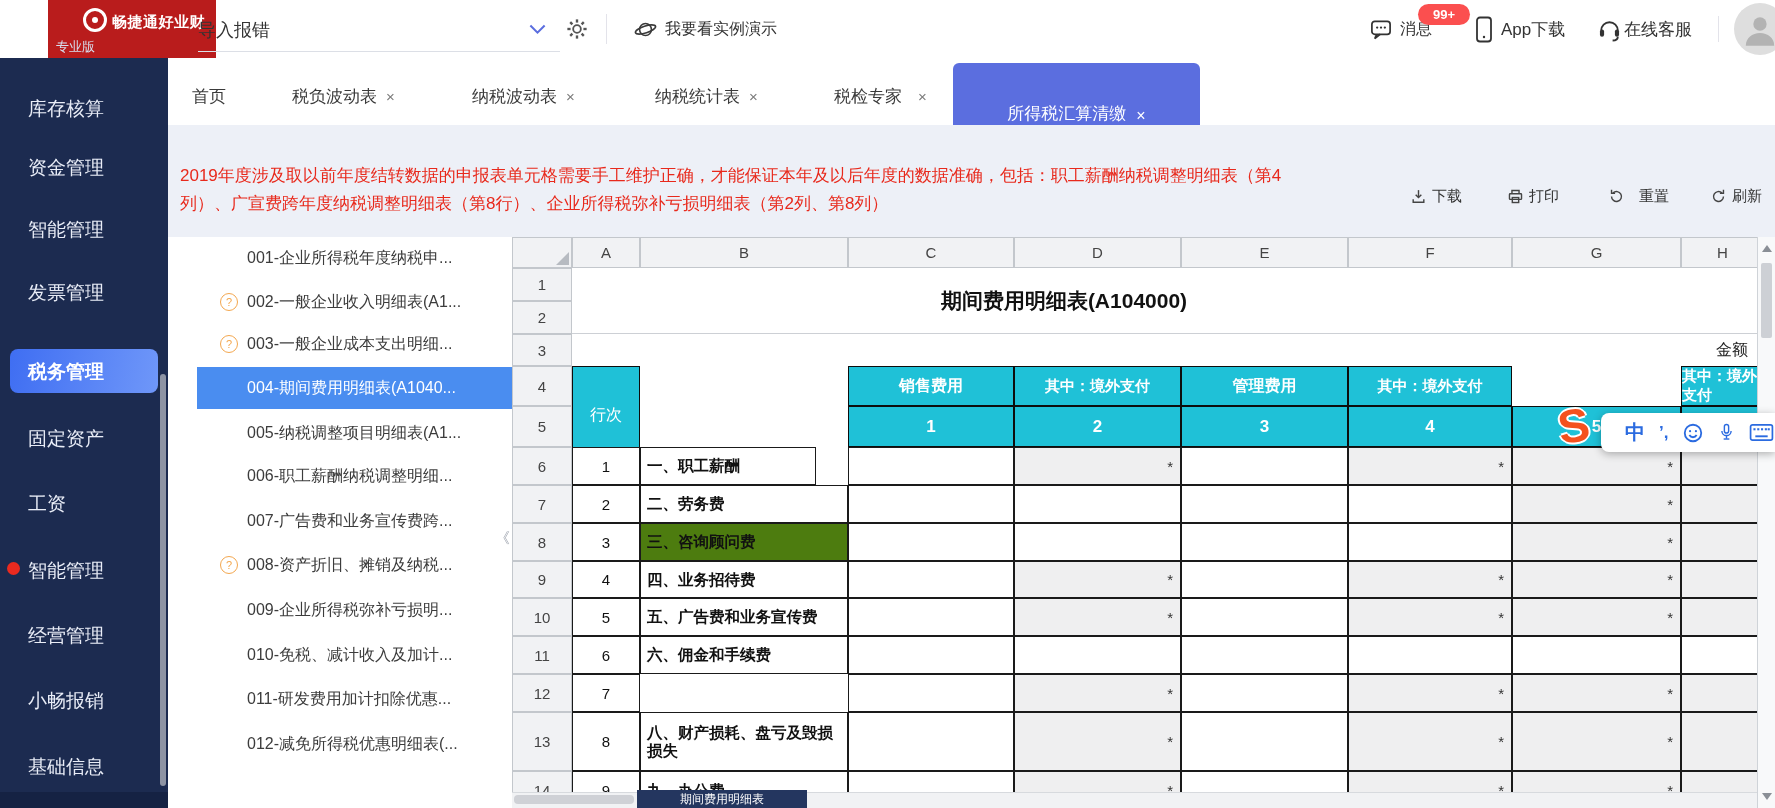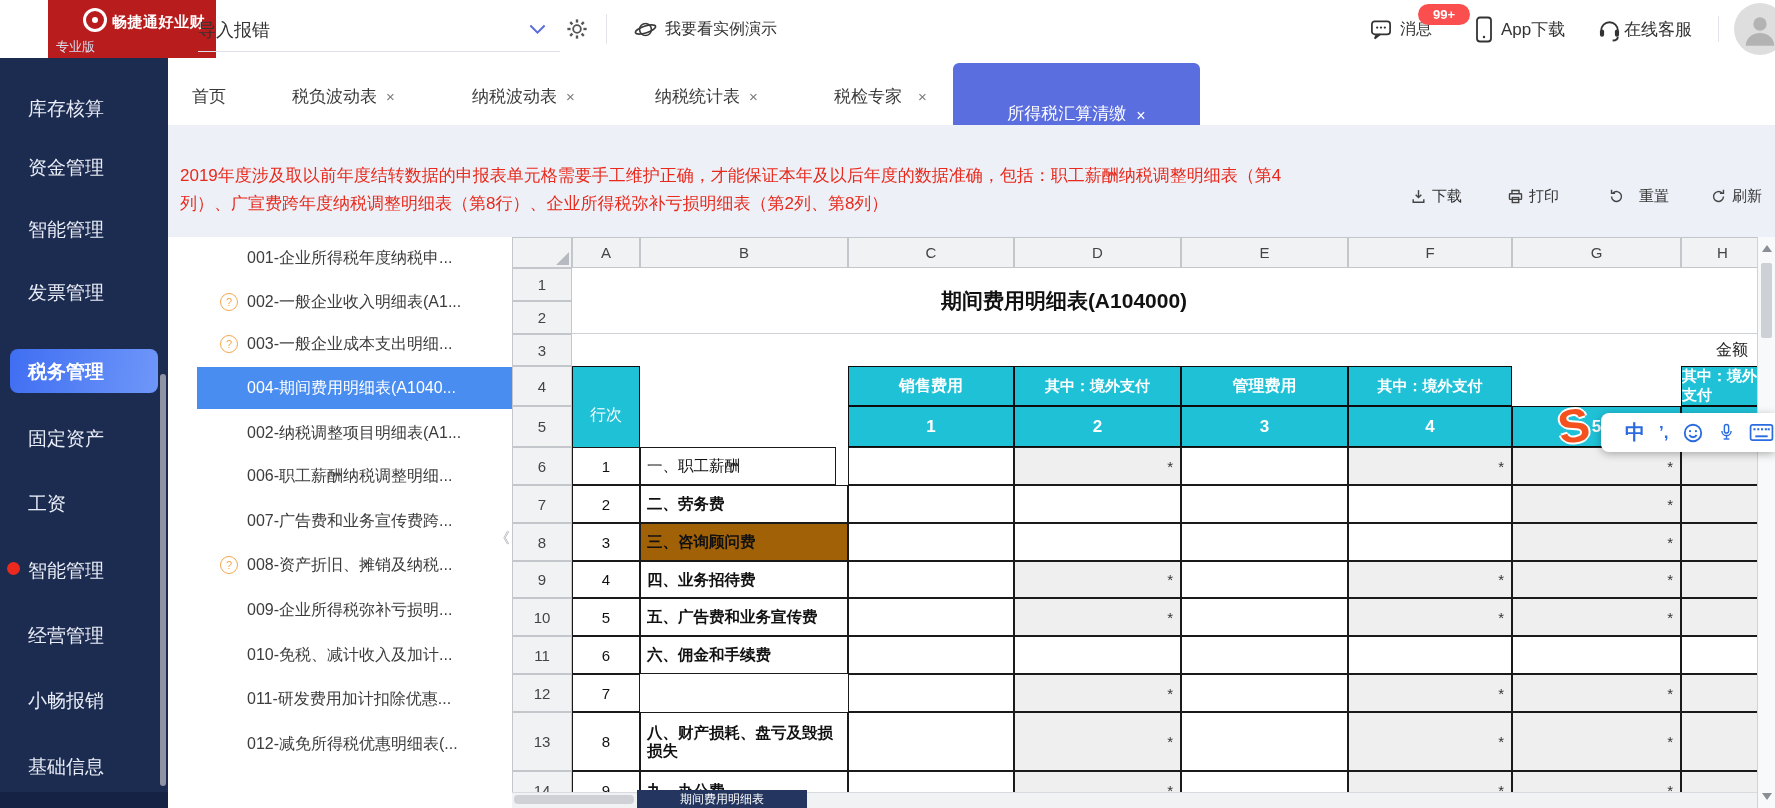--- a/index.html
+++ b/index.html
@@ -206,37 +206,37 @@
       <div style="position: absolute; left: 669px; top: 129px; width: 167px; height: 40px; font-size: 16px; background: rgb(31, 193, 215); border: 1px solid rgb(13, 13, 13); box-sizing: border-box; display: flex; align-items: center; justify-content: center; color: rgb(255, 255, 255); font-weight: bold;">管理费用</div>
       <div style="position: absolute; left: 836px; top: 129px; width: 164px; height: 40px; font-size: 15px; background: rgb(31, 193, 215); border: 1px solid rgb(13, 13, 13); box-sizing: border-box; display: flex; align-items: center; justify-content: center; color: rgb(255, 255, 255); font-weight: bold;">其中：境外支付</div>
       <div style="position: absolute; left: 1169px; top: 129px; width: 83px; height: 40px; font-size: 15px; background: rgb(31, 193, 215); border: 1px solid rgb(13, 13, 13); box-sizing: border-box; display: flex; align-items: center; justify-content: center; color: rgb(255, 255, 255); font-weight: bold;">其中：境外支付</div>
       <div style="position: absolute; left: 336px; top: 169px; width: 166px; height: 41px; font-size: 17px; background: rgb(31, 193, 215); border: 1px solid rgb(13, 13, 13); box-sizing: border-box; display: flex; align-items: center; justify-content: center; color: rgb(255, 255, 255); font-weight: bold;">1</div>
       <div style="position: absolute; left: 502px; top: 169px; width: 167px; height: 41px; font-size: 17px; background: rgb(31, 193, 215); border: 1px solid rgb(13, 13, 13); box-sizing: border-box; display: flex; align-items: center; justify-content: center; color: rgb(255, 255, 255); font-weight: bold;">2</div>
       <div style="position: absolute; left: 669px; top: 169px; width: 167px; height: 41px; font-size: 17px; background: rgb(31, 193, 215); border: 1px solid rgb(13, 13, 13); box-sizing: border-box; display: flex; align-items: center; justify-content: center; color: rgb(255, 255, 255); font-weight: bold;">3</div>
       <div style="position: absolute; left: 836px; top: 169px; width: 164px; height: 41px; font-size: 17px; background: rgb(31, 193, 215); border: 1px solid rgb(13, 13, 13); box-sizing: border-box; display: flex; align-items: center; justify-content: center; color: rgb(255, 255, 255); font-weight: bold;">4</div>
       <div style="position: absolute; left: 1000px; top: 169px; width: 169px; height: 41px; font-size: 17px; background: rgb(31, 193, 215); border: 1px solid rgb(13, 13, 13); box-sizing: border-box; display: flex; align-items: center; justify-content: center; color: rgb(255, 255, 255); font-weight: bold;">5</div>
       <div style="position: absolute; left: 1169px; top: 169px; width: 83px; height: 41px; font-size: 17px; background: rgb(31, 193, 215); border: 1px solid rgb(13, 13, 13); box-sizing: border-box; display: flex; align-items: center; justify-content: center; color: rgb(255, 255, 255); font-weight: bold;">6</div>
       <div style="position: absolute; left: 60px; top: 210px; width: 68px; height: 38px; background: rgb(255, 255, 255); align-items: center; justify-content: center; font-size: 15px; color: rgb(17, 17, 17); border: 1px solid rgb(26, 26, 26); box-sizing: border-box; display: flex;">1</div>
-      <div style="position: absolute; left: 128px; top: 210px; width: 196px; height: 38px; background: rgb(255, 255, 255); align-items: center; padding: 0px 6px; font-size: 15.5px; font-weight: normal; color: rgb(17, 17, 17); line-height: 1.15; border: 1px solid rgb(26, 26, 26); box-sizing: border-box; display: flex;">一、职工薪酬</div>
+      <div style="position: absolute; left: 128px; top: 210px; width: 176px; height: 38px; background: rgb(255, 255, 255); align-items: center; padding: 0px 6px; font-size: 15.5px; font-weight: bold; color: rgb(17, 17, 17); line-height: 1.15; border: 1px solid rgb(26, 26, 26); box-sizing: border-box; display: flex;">一、职工薪酬</div>
       <div style="position: absolute; left: 336px; top: 210px; width: 166px; height: 38px; background: rgb(255, 255, 255); align-items: center; justify-content: flex-end; padding-right: 7px; font-size: 15px; color: rgb(51, 51, 51); border: 1px solid rgb(26, 26, 26); box-sizing: border-box; display: flex;"></div>
       <div style="position: absolute; left: 502px; top: 210px; width: 167px; height: 38px; background: rgb(239, 239, 240); align-items: center; justify-content: flex-end; padding-right: 7px; font-size: 15px; color: rgb(51, 51, 51); border: 1px solid rgb(26, 26, 26); box-sizing: border-box; display: flex;">*</div>
       <div style="position: absolute; left: 669px; top: 210px; width: 167px; height: 38px; background: rgb(255, 255, 255); align-items: center; justify-content: flex-end; padding-right: 7px; font-size: 15px; color: rgb(51, 51, 51); border: 1px solid rgb(26, 26, 26); box-sizing: border-box; display: flex;"></div>
       <div style="position: absolute; left: 836px; top: 210px; width: 164px; height: 38px; background: rgb(239, 239, 240); align-items: center; justify-content: flex-end; padding-right: 7px; font-size: 15px; color: rgb(51, 51, 51); border: 1px solid rgb(26, 26, 26); box-sizing: border-box; display: flex;">*</div>
       <div style="position: absolute; left: 1000px; top: 210px; width: 169px; height: 38px; background: rgb(239, 239, 240); align-items: center; justify-content: flex-end; padding-right: 7px; font-size: 15px; color: rgb(51, 51, 51); border: 1px solid rgb(26, 26, 26); box-sizing: border-box; display: flex;">*</div>
       <div style="position: absolute; left: 1169px; top: 210px; width: 83px; height: 38px; background: rgb(239, 239, 240); align-items: center; justify-content: flex-end; padding-right: 7px; font-size: 15px; color: rgb(51, 51, 51); border: 1px solid rgb(26, 26, 26); box-sizing: border-box; display: flex;"></div>
       <div style="position: absolute; left: 60px; top: 248px; width: 68px; height: 38px; background: rgb(255, 255, 255); align-items: center; justify-content: center; font-size: 15px; color: rgb(17, 17, 17); border: 1px solid rgb(26, 26, 26); box-sizing: border-box; display: flex;">2</div>
       <div style="position: absolute; left: 128px; top: 248px; width: 208px; height: 38px; background: rgb(255, 255, 255); align-items: center; padding: 0px 6px; font-size: 15.5px; font-weight: bold; color: rgb(17, 17, 17); line-height: 1.15; border: 1px solid rgb(26, 26, 26); box-sizing: border-box; display: flex;">二、劳务费</div>
       <div style="position: absolute; left: 336px; top: 248px; width: 166px; height: 38px; background: rgb(255, 255, 255); align-items: center; justify-content: flex-end; padding-right: 7px; font-size: 15px; color: rgb(51, 51, 51); border: 1px solid rgb(26, 26, 26); box-sizing: border-box; display: flex;"></div>
       <div style="position: absolute; left: 502px; top: 248px; width: 167px; height: 38px; background: rgb(255, 255, 255); align-items: center; justify-content: flex-end; padding-right: 7px; font-size: 15px; color: rgb(51, 51, 51); border: 1px solid rgb(26, 26, 26); box-sizing: border-box; display: flex;"></div>
       <div style="position: absolute; left: 669px; top: 248px; width: 167px; height: 38px; background: rgb(255, 255, 255); align-items: center; justify-content: flex-end; padding-right: 7px; font-size: 15px; color: rgb(51, 51, 51); border: 1px solid rgb(26, 26, 26); box-sizing: border-box; display: flex;"></div>
       <div style="position: absolute; left: 836px; top: 248px; width: 164px; height: 38px; background: rgb(255, 255, 255); align-items: center; justify-content: flex-end; padding-right: 7px; font-size: 15px; color: rgb(51, 51, 51); border: 1px solid rgb(26, 26, 26); box-sizing: border-box; display: flex;"></div>
       <div style="position: absolute; left: 1000px; top: 248px; width: 169px; height: 38px; background: rgb(239, 239, 240); align-items: center; justify-content: flex-end; padding-right: 7px; font-size: 15px; color: rgb(51, 51, 51); border: 1px solid rgb(26, 26, 26); box-sizing: border-box; display: flex;">*</div>
       <div style="position: absolute; left: 1169px; top: 248px; width: 83px; height: 38px; background: rgb(239, 239, 240); align-items: center; justify-content: flex-end; padding-right: 7px; font-size: 15px; color: rgb(51, 51, 51); border: 1px solid rgb(26, 26, 26); box-sizing: border-box; display: flex;"></div>
       <div style="position: absolute; left: 60px; top: 286px; width: 68px; height: 38px; background: rgb(255, 255, 255); align-items: center; justify-content: center; font-size: 15px; color: rgb(17, 17, 17); border: 1px solid rgb(26, 26, 26); box-sizing: border-box; display: flex;">3</div>
-      <div style="position: absolute; left: 128px; top: 286px; width: 208px; height: 38px; background: #a16207; align-items: center; padding: 0px 6px; font-size: 15.5px; font-weight: bold; color: rgb(17, 17, 17); line-height: 1.15; border: 1px solid rgb(26, 26, 26); box-sizing: border-box; display: flex;">三、咨询顾问费</div>
+      <div style="position: absolute; left: 128px; top: 286px; width: 208px; height: 38px; background: #4d7c0f; align-items: center; padding: 0px 6px; font-size: 15.5px; font-weight: bold; color: rgb(17, 17, 17); line-height: 1.15; border: 1px solid rgb(26, 26, 26); box-sizing: border-box; display: flex;">三、咨询顾问费</div>
       <div style="position: absolute; left: 336px; top: 286px; width: 166px; height: 38px; background: rgb(255, 255, 255); align-items: center; justify-content: flex-end; padding-right: 7px; font-size: 15px; color: rgb(51, 51, 51); border: 1px solid rgb(26, 26, 26); box-sizing: border-box; display: flex;"></div>
       <div style="position: absolute; left: 502px; top: 286px; width: 167px; height: 38px; background: rgb(255, 255, 255); align-items: center; justify-content: flex-end; padding-right: 7px; font-size: 15px; color: rgb(51, 51, 51); border: 1px solid rgb(26, 26, 26); box-sizing: border-box; display: flex;"></div>
       <div style="position: absolute; left: 669px; top: 286px; width: 167px; height: 38px; background: rgb(255, 255, 255); align-items: center; justify-content: flex-end; padding-right: 7px; font-size: 15px; color: rgb(51, 51, 51); border: 1px solid rgb(26, 26, 26); box-sizing: border-box; display: flex;"></div>
       <div style="position: absolute; left: 836px; top: 286px; width: 164px; height: 38px; background: rgb(255, 255, 255); align-items: center; justify-content: flex-end; padding-right: 7px; font-size: 15px; color: rgb(51, 51, 51); border: 1px solid rgb(26, 26, 26); box-sizing: border-box; display: flex;"></div>
       <div style="position: absolute; left: 1000px; top: 286px; width: 169px; height: 38px; background: rgb(239, 239, 240); align-items: center; justify-content: flex-end; padding-right: 7px; font-size: 15px; color: rgb(51, 51, 51); border: 1px solid rgb(26, 26, 26); box-sizing: border-box; display: flex;">*</div>
       <div style="position: absolute; left: 1169px; top: 286px; width: 83px; height: 38px; background: rgb(239, 239, 240); align-items: center; justify-content: flex-end; padding-right: 7px; font-size: 15px; color: rgb(51, 51, 51); border: 1px solid rgb(26, 26, 26); box-sizing: border-box; display: flex;"></div>
       <div style="position: absolute; left: 60px; top: 324px; width: 68px; height: 37px; background: rgb(255, 255, 255); align-items: center; justify-content: center; font-size: 15px; color: rgb(17, 17, 17); border: 1px solid rgb(26, 26, 26); box-sizing: border-box; display: flex;">4</div>
       <div style="position: absolute; left: 128px; top: 324px; width: 208px; height: 37px; background: rgb(255, 255, 255); align-items: center; padding: 0px 6px; font-size: 15.5px; font-weight: bold; color: rgb(17, 17, 17); line-height: 1.15; border: 1px solid rgb(26, 26, 26); box-sizing: border-box; display: flex;">四、业务招待费</div>
       <div style="position: absolute; left: 336px; top: 324px; width: 166px; height: 37px; background: rgb(255, 255, 255); align-items: center; justify-content: flex-end; padding-right: 7px; font-size: 15px; color: rgb(51, 51, 51); border: 1px solid rgb(26, 26, 26); box-sizing: border-box; display: flex;"></div>
       <div style="position: absolute; left: 502px; top: 324px; width: 167px; height: 37px; background: rgb(239, 239, 240); align-items: center; justify-content: flex-end; padding-right: 7px; font-size: 15px; color: rgb(51, 51, 51); border: 1px solid rgb(26, 26, 26); box-sizing: border-box; display: flex;">*</div>
@@ -367,21 +367,21 @@
       <span>所得税汇算清缴</span>
       <span style="font-size: 16px;">×</span>
     </div>
     <div style="position: absolute; left: 247px; top: 248px; font-size: 16px; color: rgb(60, 60, 60);">001-企业所得税年度纳税申...</div>
     <div style="position: absolute; left: 220px; top: 293px; width: 16px; height: 16px; border: 1.5px solid rgb(243, 167, 79); border-radius: 50%; color: rgb(243, 167, 79); font-size: 11px; display: flex; align-items: center; justify-content: center;">?</div>
     <div style="position: absolute; left: 247px; top: 292px; font-size: 16px; color: rgb(60, 60, 60);">002-一般企业收入明细表(A1...</div>
     <div style="position: absolute; left: 220px; top: 335px; width: 16px; height: 16px; border: 1.5px solid rgb(243, 167, 79); border-radius: 50%; color: rgb(243, 167, 79); font-size: 11px; display: flex; align-items: center; justify-content: center;">?</div>
     <div style="position: absolute; left: 247px; top: 334px; font-size: 16px; color: rgb(60, 60, 60);">003-一般企业成本支出明细...</div>
     <div style="position: absolute; left: 197px; top: 367px; width: 315px; height: 42px; background: rgb(74, 141, 240);"></div>
     <div style="position: absolute; left: 247px; top: 378px; font-size: 16px; color: rgb(255, 255, 255);">004-期间费用明细表(A1040...</div>
-    <div style="position: absolute; left: 247px; top: 423px; font-size: 16px; color: rgb(60, 60, 60);">002-纳税调整项目明细表(A1...</div>
+    <div style="position: absolute; left: 247px; top: 423px; font-size: 16px; color: rgb(60, 60, 60);">005-纳税调整项目明细表(A1...</div>
     <div style="position: absolute; left: 247px; top: 466px; font-size: 16px; color: rgb(60, 60, 60);">006-职工薪酬纳税调整明细...</div>
     <div style="position: absolute; left: 247px; top: 511px; font-size: 16px; color: rgb(60, 60, 60);">007-广告费和业务宣传费跨...</div>
     <div style="position: absolute; left: 220px; top: 556px; width: 16px; height: 16px; border: 1.5px solid rgb(243, 167, 79); border-radius: 50%; color: rgb(243, 167, 79); font-size: 11px; display: flex; align-items: center; justify-content: center;">?</div>
     <div style="position: absolute; left: 247px; top: 555px; font-size: 16px; color: rgb(60, 60, 60);">008-资产折旧、摊销及纳税...</div>
     <div style="position: absolute; left: 247px; top: 600px; font-size: 16px; color: rgb(60, 60, 60);">009-企业所得税弥补亏损明...</div>
     <div style="position: absolute; left: 247px; top: 645px; font-size: 16px; color: rgb(60, 60, 60);">010-免税、减计收入及加计...</div>
     <div style="position: absolute; left: 247px; top: 689px; font-size: 16px; color: rgb(60, 60, 60);">011-研发费用加计扣除优惠...</div>
     <div style="position: absolute; left: 247px; top: 734px; font-size: 16px; color: rgb(60, 60, 60);">012-减免所得税优惠明细表(...</div>
   </div>
 

